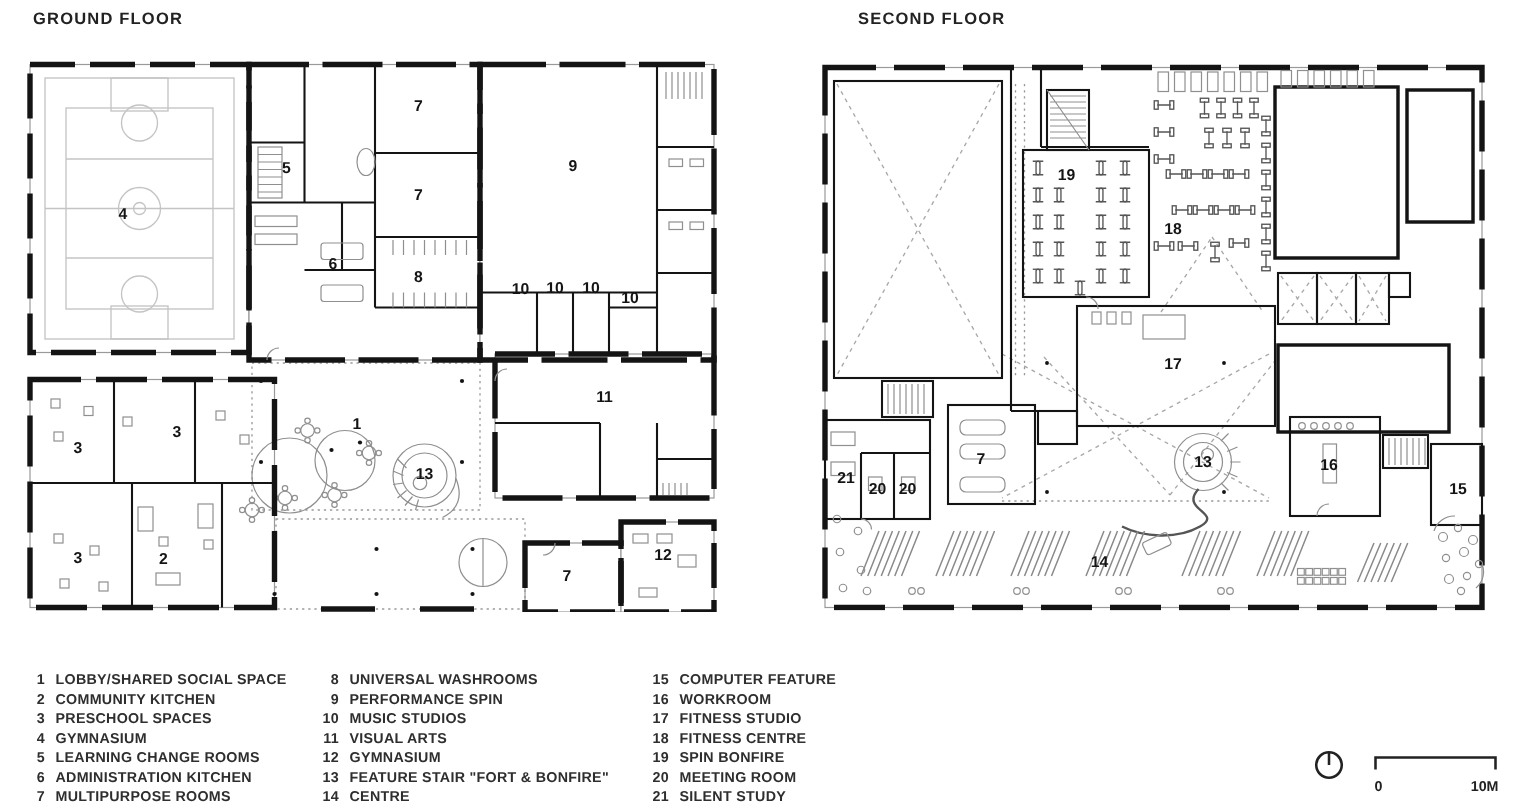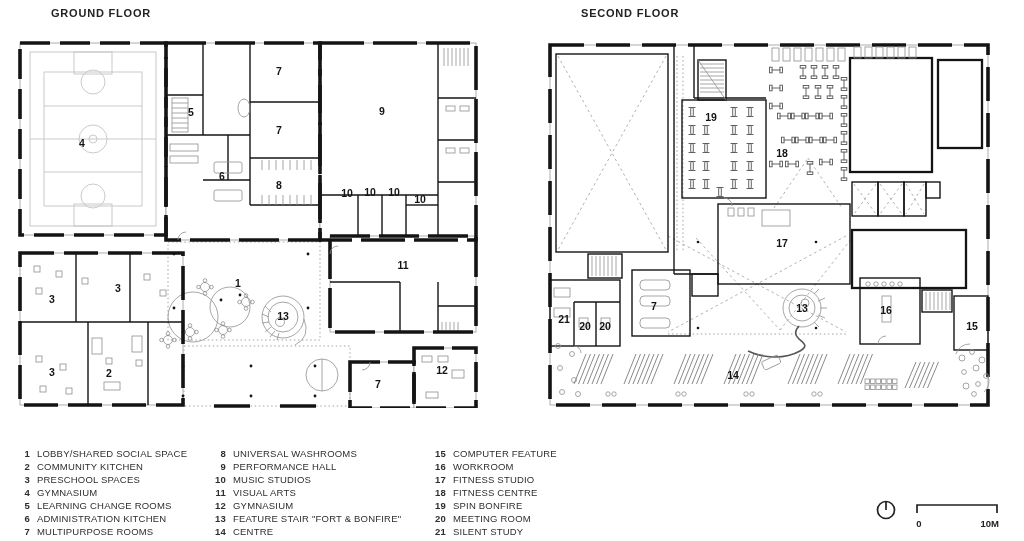--- a/index.html
+++ b/index.html
@@ -1,20 +1,20 @@
 <!DOCTYPE html>
 <html><head>
 <meta charset="utf-8">
 <style>
   html,body{margin:0;padding:0;}
   body{width:1024px;height:541px;position:relative;background:#ffffff;overflow:hidden;
        font-family:"Liberation Sans", sans-serif;}
-  .plan-title{position:absolute;font-size:11px;font-weight:bold;letter-spacing:.8px;color:#222;margin-left:29px;}
+  .plan-title{position:absolute;font-size:11px;font-weight:bold;letter-spacing:.8px;color:#222;}
   #gf-title{left:22px;top:7px;}
-  #sf-title{left:552px;top:7px;text-align:right;}
+  #sf-title{left:572px;top:7px;text-align:right;}
   .plan-svg{position:absolute;}
   #gf-svg{left:18px;top:40px;}
   #sf-svg{left:548px;top:42px;}
   
   .win-under rect{fill:#fff;stroke:#9a9a9a;stroke-width:.8;}
   .wall-ext{fill:none;stroke:#141414;stroke-width:3.6;}
   .wall-int line,.wall-int rect,.wall-int path{fill:none;stroke:#141414;stroke-width:1.4;}
   .wall-mid rect{fill:#fff;stroke:#141414;stroke-width:2.3;}
   .court *{fill:none;stroke:#c4c4c4;stroke-width:.9;}
   .detail *{fill:none;stroke:#8f8f8f;stroke-width:.8;}
@@ -22,21 +22,21 @@
   .xdash *{fill:none;stroke:#a8a8a8;stroke-width:.9;stroke-dasharray:2.6 3;}
   .shelf path{fill:none;stroke:#8a8a8a;stroke-width:1;}
   .coldot circle{fill:#141414;stroke:none;}
   .eqg{stroke:#555;stroke-width:.9;fill:none;}
   .slide{fill:none;stroke:#555;stroke-width:1.6;}
   .room-num{font:700 10.5px "Liberation Sans", sans-serif;fill:#141414;text-anchor:middle;dominant-baseline:central;}
   
   .legend-col{position:absolute;top:447px;width:205px;}
   .legend-row{display:flex;line-height:13px;font-size:9.5px;color:#2e2e2e;letter-spacing:.2px;white-space:nowrap;}
   .legend-num{width:20px;text-align:right;font-weight:bold;flex:0 0 20px;}
-  .legend-label{margin-left:7px;font-weight:400;}
+  .legend-label{margin-left:7px;font-weight:700;}
   
   #northscale{position:absolute;left:862px;top:494px;}
   #northscale .stroke{fill:none;stroke:#222;stroke-width:1.7;}
   #northscale text{font:700 9.5px "Liberation Sans", sans-serif;fill:#222;}
 </style>
 </head>
 <body>
 
 <div class="plan-title" id="gf-title">GROUND FLOOR</div>
 <div class="plan-title" id="sf-title">SECOND FLOOR</div>
@@ -511,21 +511,21 @@
         <span class="legend-label">MULTIPURPOSE ROOMS</span>
       </div>
     </div>
   <div class="legend-col" style="left:206px">
       <div class="legend-row">
         <span class="legend-num">8</span>
         <span class="legend-label">UNIVERSAL WASHROOMS</span>
       </div>
       <div class="legend-row">
         <span class="legend-num">9</span>
-        <span class="legend-label">PERFORMANCE HALL</span>
+        <span class="legend-label">PERFORMANCE SPIN</span>
       </div>
       <div class="legend-row">
         <span class="legend-num">10</span>
         <span class="legend-label">MUSIC STUDIOS</span>
       </div>
       <div class="legend-row">
         <span class="legend-num">11</span>
         <span class="legend-label">VISUAL ARTS</span>
       </div>
       <div class="legend-row">

